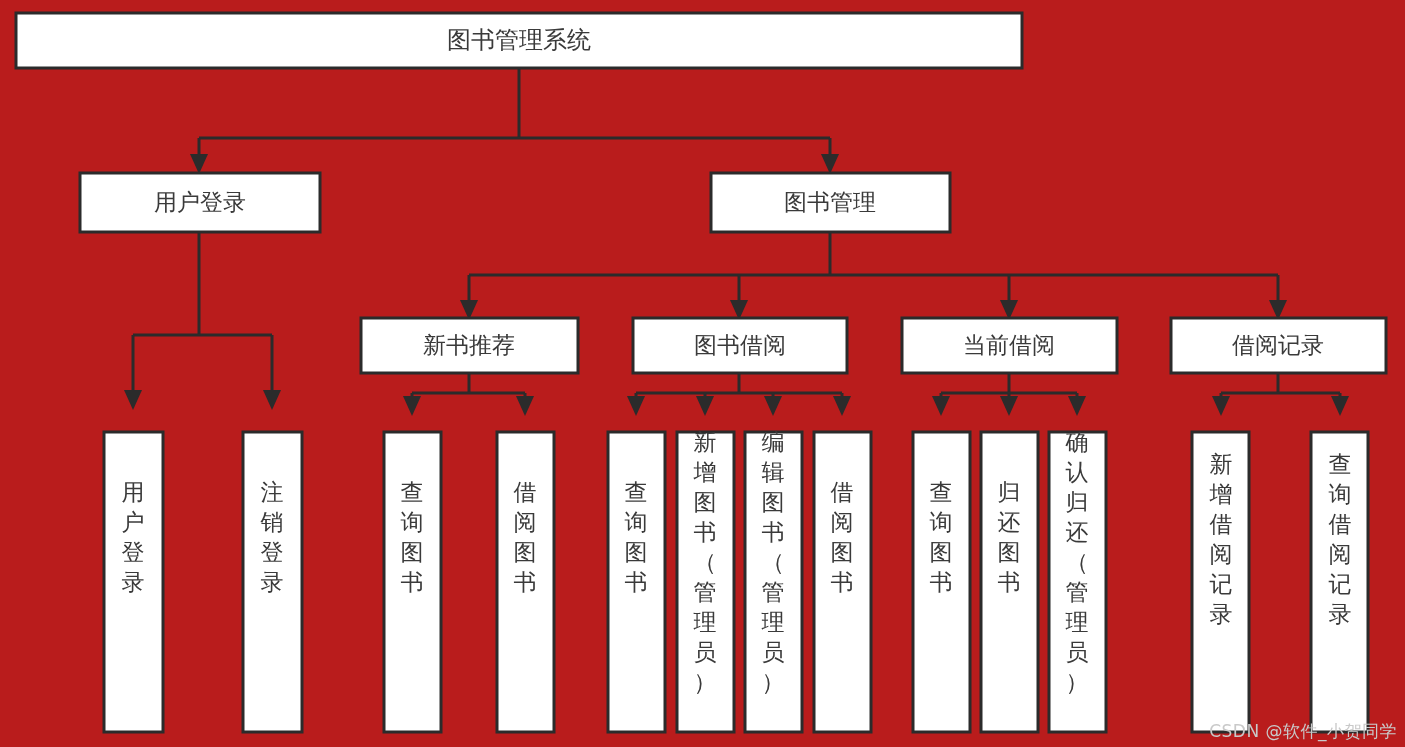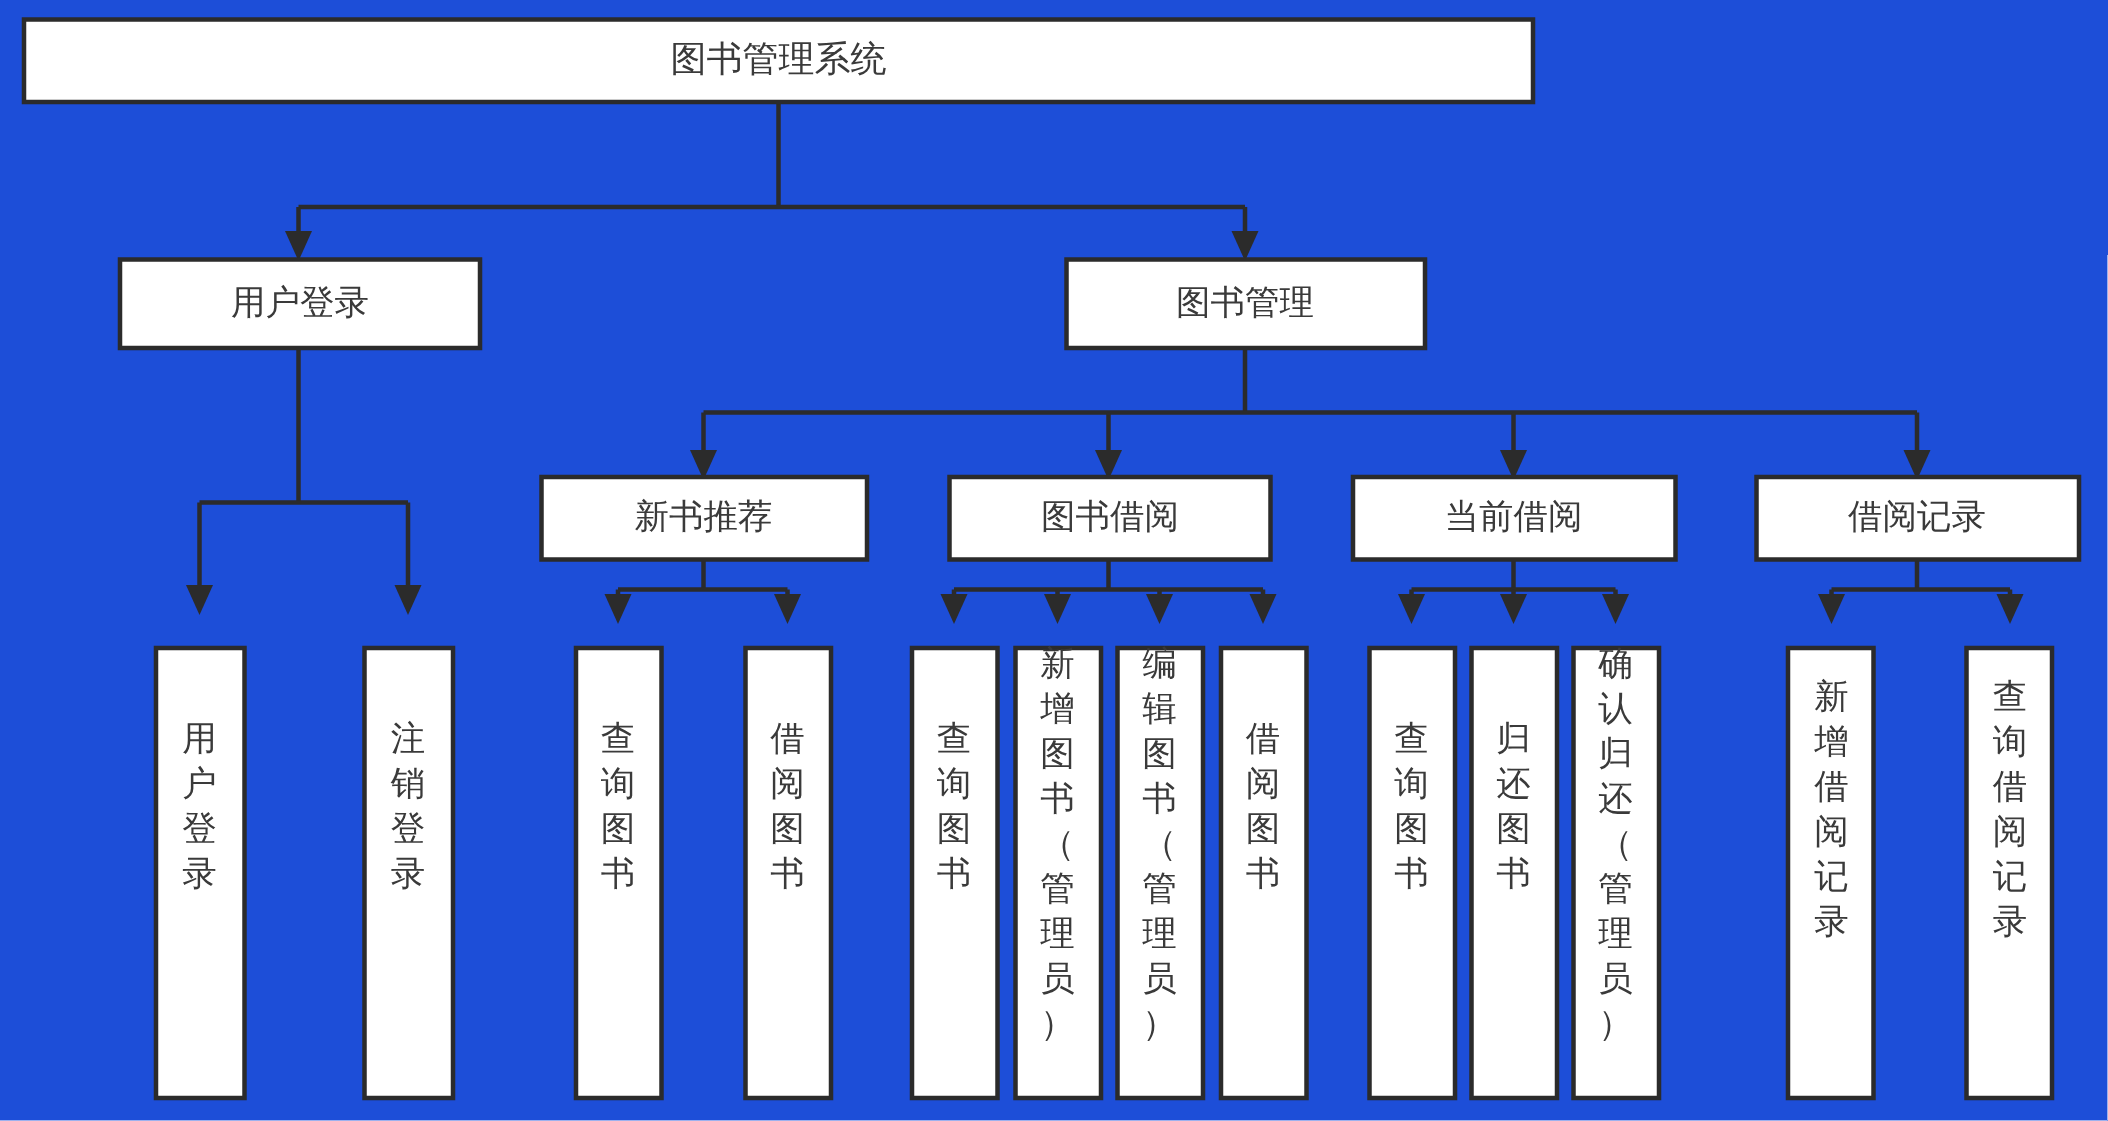--- a/index.html
+++ b/index.html
@@ -1,18 +1,18 @@
 <!DOCTYPE html>
 <html><head>
 <meta charset="utf-8">
 <style>
   html,body{margin:0;padding:0;background:#ffffff;}
   body{width:1405px;height:747px;overflow:hidden;
        font-family:"DejaVu Sans","Liberation Sans",sans-serif;}
-  #stage{position:relative;width:1405px;height:747px;background:#1d4ed8;}
+  #stage{position:relative;width:1405px;height:747px;background:#b91c1c;}
   svg#diagram{position:absolute;left:0;top:0;width:1405px;height:747px;display:block;}
   .node-box{fill:#ffffff;stroke:#2b2b2b;stroke-width:3;}
   .conn{fill:none;stroke:#2b2b2b;stroke-width:3;stroke-linecap:butt;}
   .arrow-head{fill:#2b2b2b;stroke:none;}
   .node-label{fill:#3a3a3a;font-size:23px;font-family:"DejaVu Sans","Liberation Sans",sans-serif;
               dominant-baseline:middle;text-anchor:middle;}
   .node-label.title{font-size:24px;}
   .leaf-label{fill:#3a3a3a;font-size:23px;font-family:"DejaVu Sans","Liberation Sans",sans-serif;
               text-anchor:middle;}
   .watermark{position:absolute;right:8px;bottom:4px;color:#c9c9c9;font-size:17px;
@@ -200,13 +200,14 @@
       <text class="leaf-label vert" x="1221" y="472"><tspan x="1221" dy="0">新</tspan><tspan x="1221" dy="30">增</tspan><tspan x="1221" dy="30">借</tspan><tspan x="1221" dy="30">阅</tspan><tspan x="1221" dy="30">记</tspan><tspan x="1221" dy="30">录</tspan></text>
     </g>
 
     <g>
       <rect class="node-box" x="1311" y="432" width="57" height="300"></rect>
       <text class="leaf-label vert" x="1340" y="472"><tspan x="1340" dy="0">查</tspan><tspan x="1340" dy="30">询</tspan><tspan x="1340" dy="30">借</tspan><tspan x="1340" dy="30">阅</tspan><tspan x="1340" dy="30">记</tspan><tspan x="1340" dy="30">录</tspan></text>
     </g>
 
   </svg>
 
+  <div class="watermark">CSDN @软件_小贺同学</div>
 </div>
 
 </body></html>

